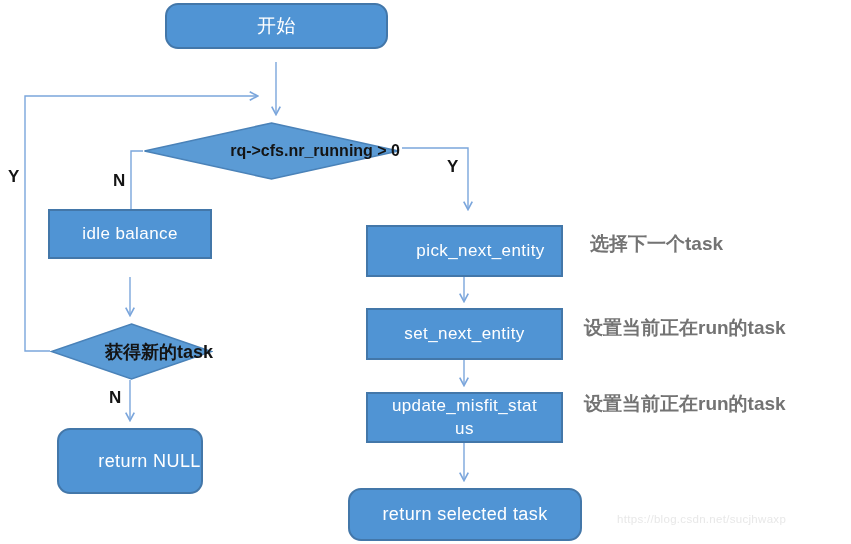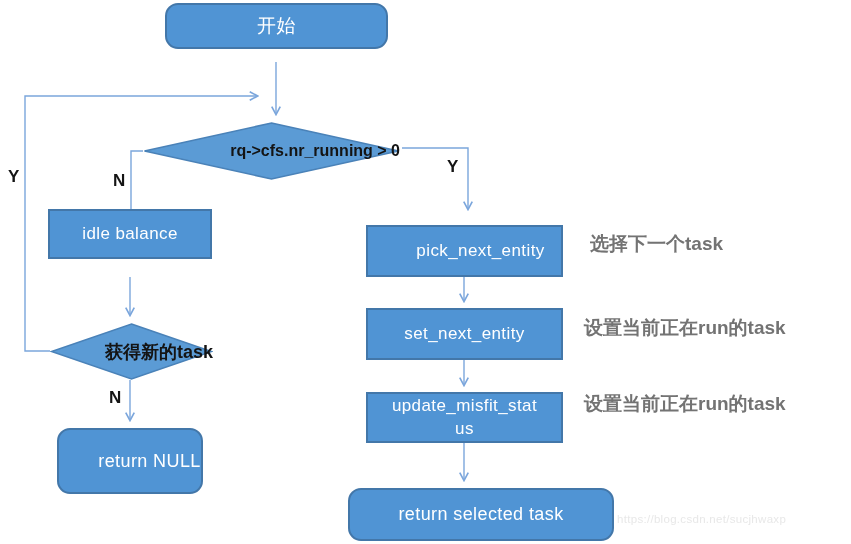--- a/index.html
+++ b/index.html
@@ -42,21 +42,21 @@
   }
 
   
   #node-start            { left:165px; top:3px;   width:223px; height:46px; font-size:19px; }
   #node-idle-balance     { left:48px;  top:209px; width:164px; height:50px; font-size:17px; }
   #node-return-null      { left:57px;  top:428px; width:146px; height:66px; font-size:18px;padding-left:39px; }
   #node-pick-next-entity { left:366px; top:225px; width:197px; height:52px; font-size:17px;padding-left:32px; }
   #node-set-next-entity  { left:366px; top:308px; width:197px; height:52px; font-size:17px; }
   #node-update-misfit    { left:366px; top:392px; width:197px; height:51px; font-size:17px; }
   #node-update-misfit .nlabel { width:152px; word-break: break-all; line-height: 1.3; }
-  #node-return-selected  { left:348px; top:488px; width:266px; height:53px; font-size:18px; }
+  #node-return-selected  { left:348px; top:488px; width:234px; height:53px; font-size:18px; }
 
   #decision-nr-running   { left:143px; top:122px; width:257px; height:58px; }
   #decision-nr-running .dlabel { font-size:16px; }
   #decision-got-new-task { left:50px;  top:323px; width:163px; height:57px; }
   #decision-got-new-task .dlabel { font-size:18px; }
 
   #blabel-y-loop { left:8px;   top:167px; }
   #blabel-n-main { left:113px; top:171px; }
   #blabel-y-main { left:447px; top:157px; }
   #blabel-n-task { left:109px; top:388px; }

